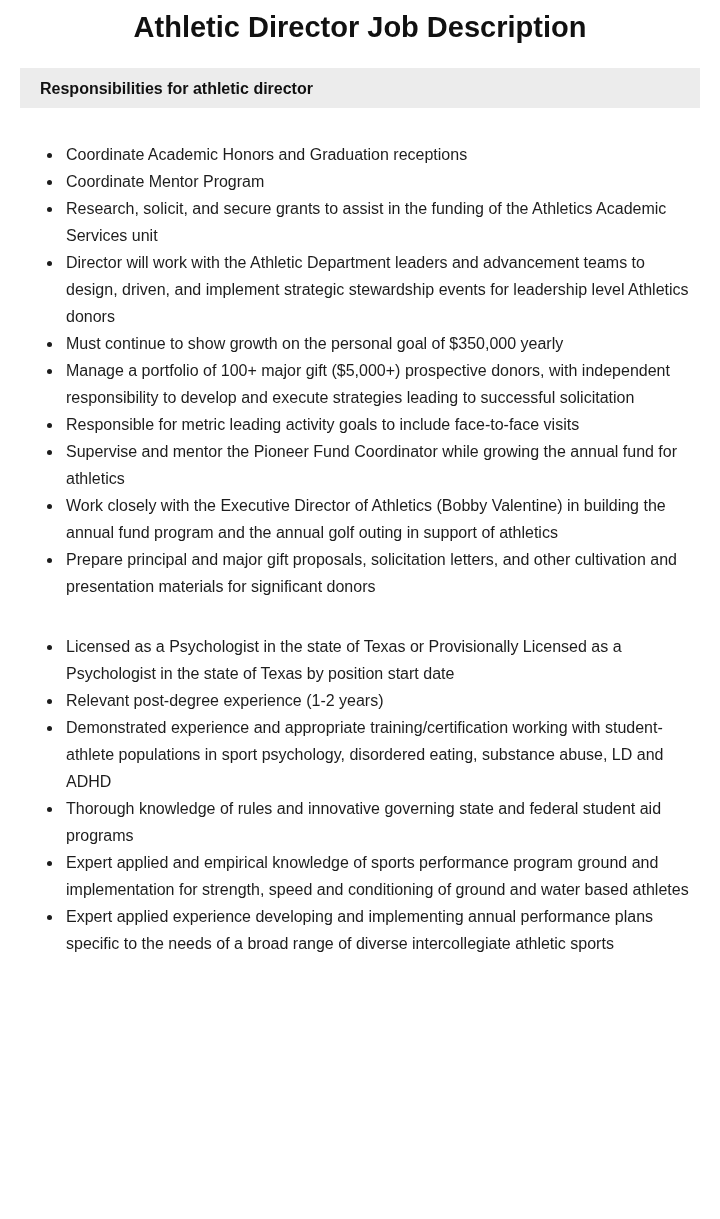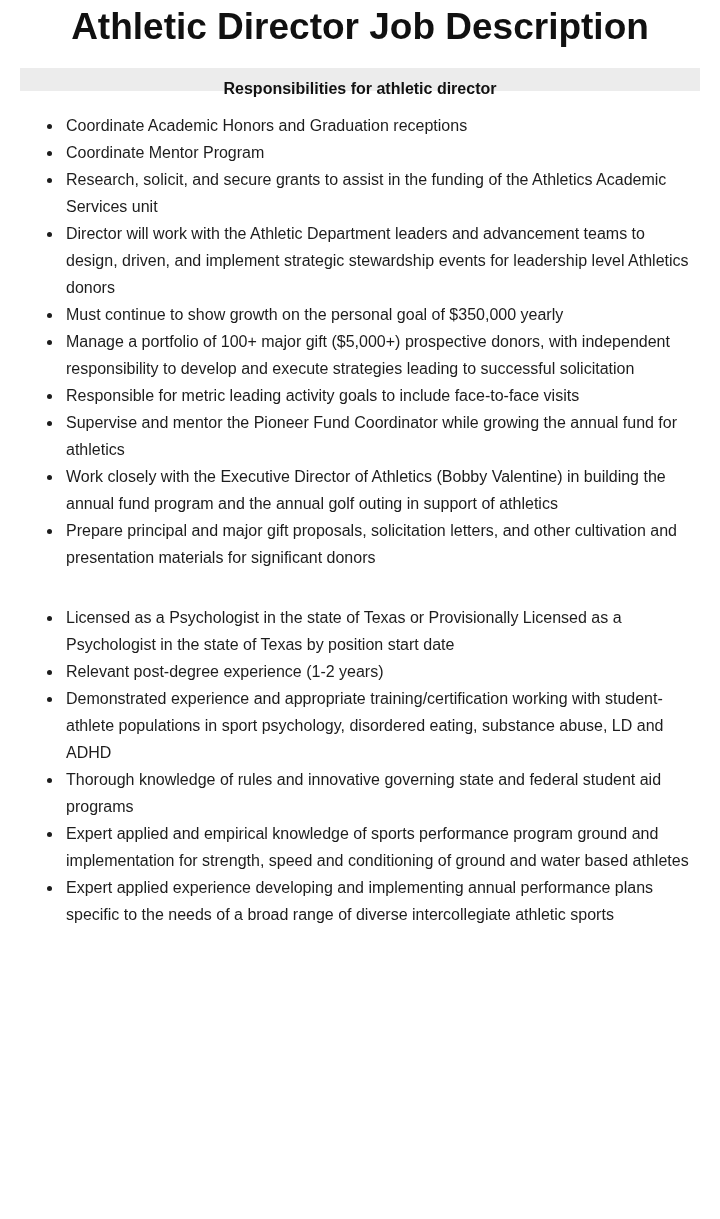--- a/index.html
+++ b/index.html
@@ -14,45 +14,44 @@
     font-family: "Liberation Sans", sans-serif;
     font-size: 16px;
     line-height: 27px;
     color: #1d1d1d;
     -webkit-font-smoothing: antialiased;
   }
   .page {
     padding: 6px 20px 24px 20px;
   }
   h1.page-title {
-    font-size: 37px;
+    font-size: 29px;
     line-height: 34px;
     font-weight: 700;
     text-align: center;
     margin: 4px 0 24px 0;
     color: #111111;
   }
   p.intro {
     margin: 0 0 21px 0;
   }
   .section {
     margin: 0;
   }
   .section-header {
     background: #ececec;
     font-weight: 700;
     font-size: 16px;
-    height: 23px;
+    height: 40px;
     line-height: 41px;
     padding: 0 20px;
     color: #111111;
-    text-align: center;
   }
   ul.bullet-list {
-    margin: 21px 0 33px 0;
+    margin: 33px 0 33px 0;
     padding: 0 0 0 43px;
     list-style-type: disc;
   }
   ul.bullet-list li {
     margin: 0;
     padding-left: 3px;
   }
   ul.bullet-list li::marker {
     color: #1d1d1d;
     font-size: 15px;

